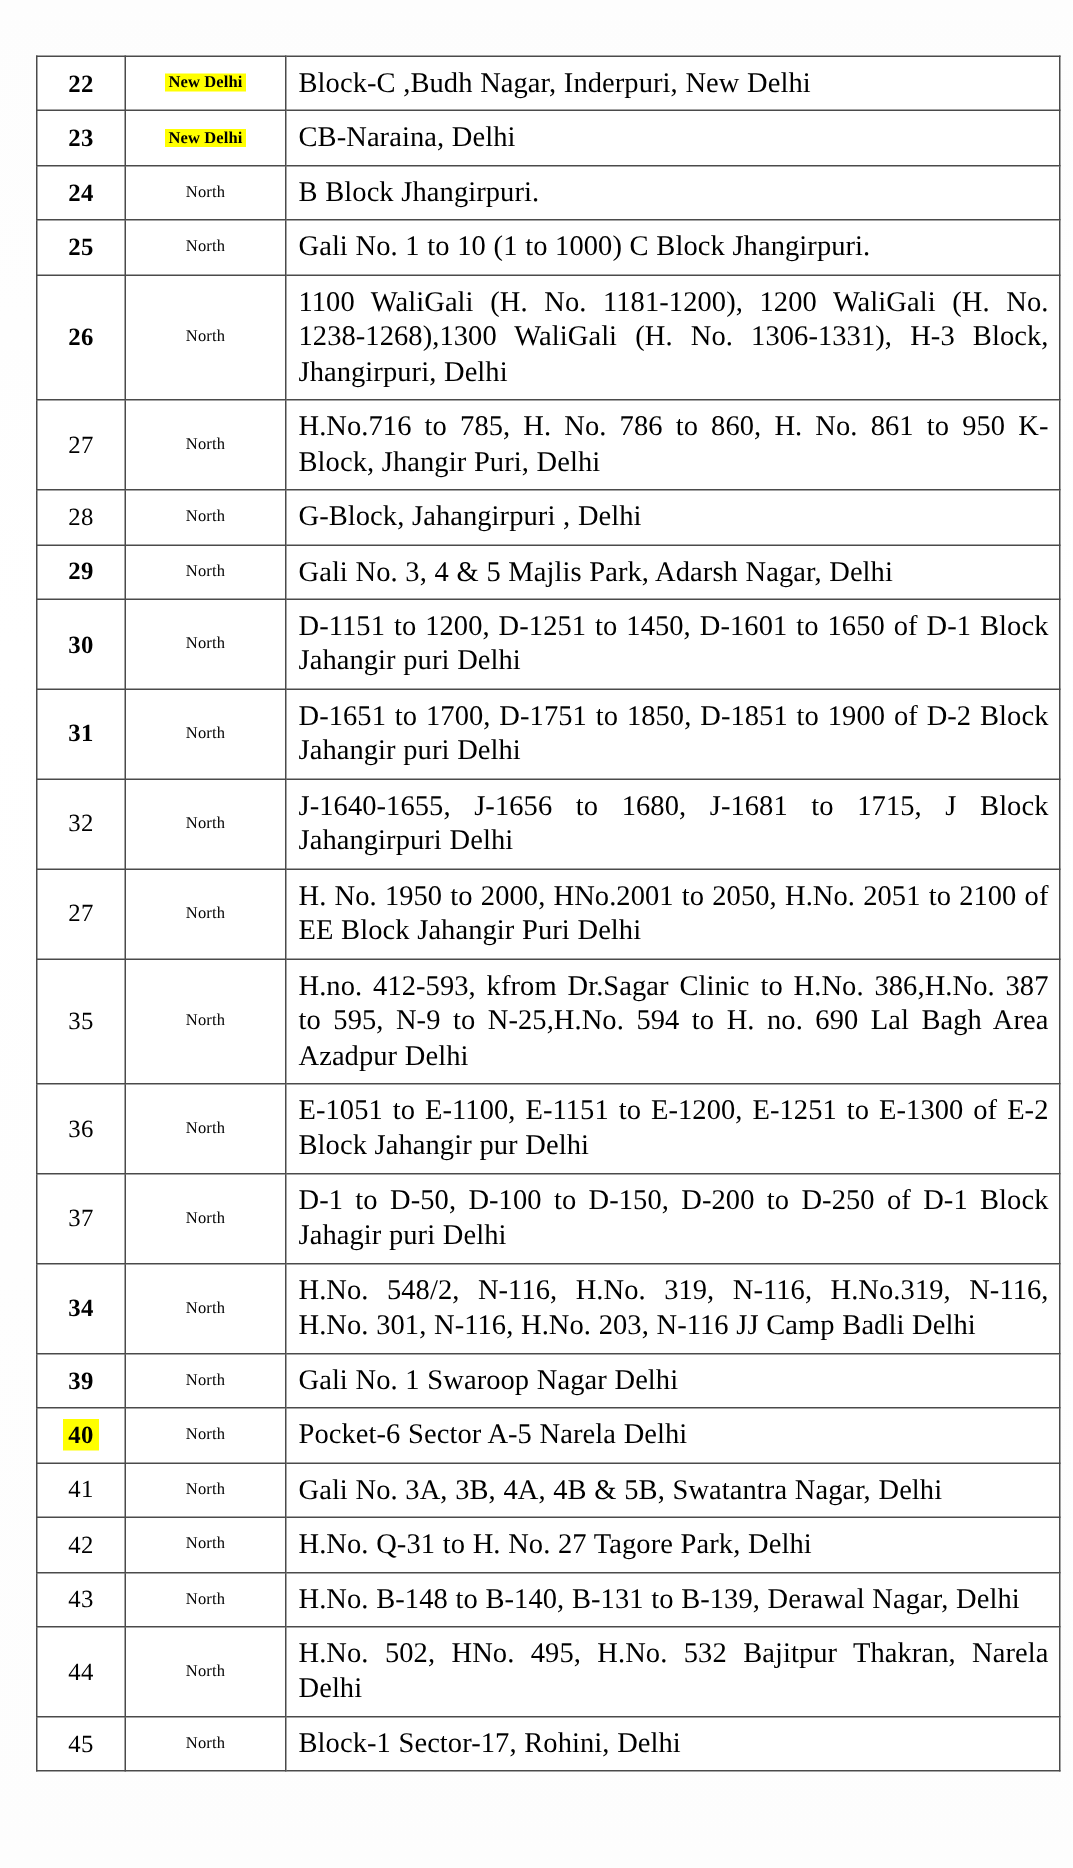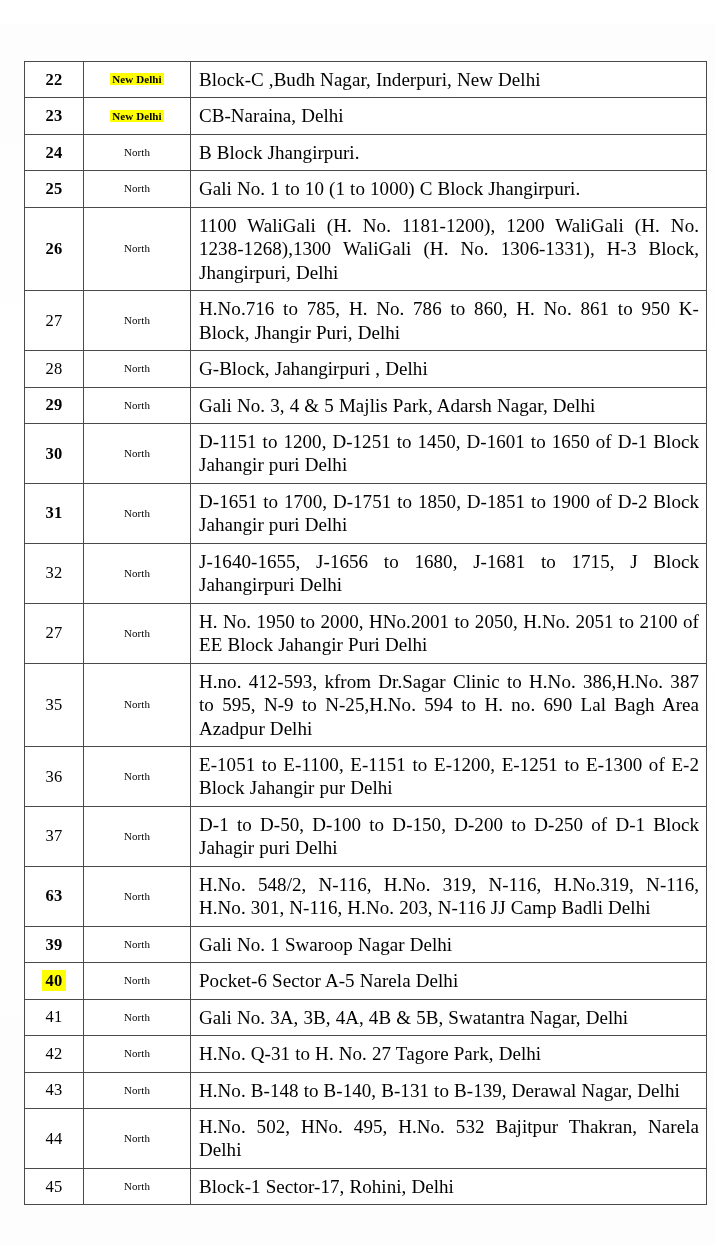--- a/index.html
+++ b/index.html
@@ -12,21 +12,20 @@
     height: 1245px;
     position: relative;
     font-family: "Liberation Serif", "DejaVu Serif", serif;
     color: #000000;
     overflow: hidden;
   }
   .page {
     position: absolute;
     inset: 0;
     background: #fefefe;
-    margin-top: 24px;
   }
   .sheet {
     position: absolute;
     left: 0; top: 0; right: 0; bottom: 0;
     background:
       linear-gradient(to bottom, #fdfdfd 0%, #ffffff 35%, #fdfdfd 100%);
   }
   table.addr-table {
     position: absolute;
     left: 24px;
@@ -253,21 +252,21 @@
           </td>
           <td>
             <div class="dist">North</div>
           </td>
           <td>
             <div class="addr">D-1 to D-50, D-100 to D-150, D-200 to D-250 of D-1 Block Jahagir puri Delhi</div>
           </td>
         </tr>
         <tr>
           <td>
-            <div class="sno bold">63</div>
+            <div class="sno bold">34</div>
           </td>
           <td>
             <div class="dist">North</div>
           </td>
           <td>
             <div class="addr">H.No. 548/2, N-116, H.No. 319, N-116, H.No.319, N-116, H.No. 301, N-116, H.No. 203, N-116 JJ Camp Badli  Delhi</div>
           </td>
         </tr>
         <tr>
           <td>

